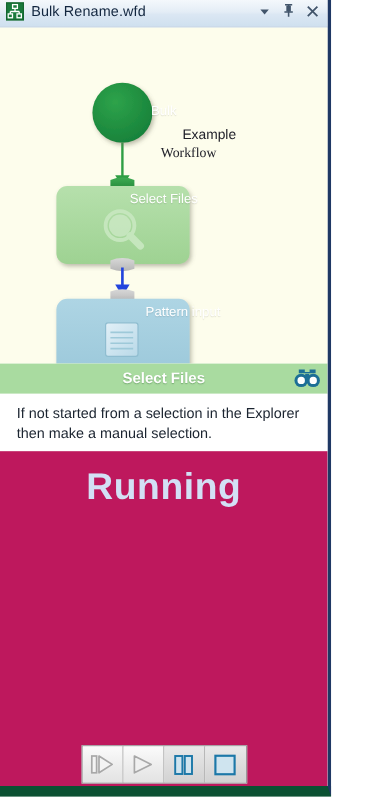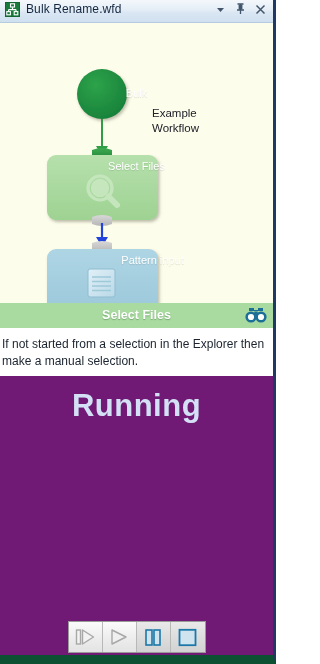--- a/index.html
+++ b/index.html
@@ -103,32 +103,32 @@
     color: #ffffff;
     text-shadow: 0 1px 1px rgba(60,110,60,0.45);
     padding-left: 22px;
   }
   .binoculars { width: 22px; height: 20px; flex: 0 0 22px; }
   .binoculars svg { display: block; }
 
   .panel-body {
     flex: 0 0 auto;
     background: #ffffff;
-    padding: 8px 7px 6px 2px;
+    padding: 8px 7px 6px 14px;
   }
   .panel-desc {
     font-size: 12px;
     color: #1b2430;
     line-height: 17px;
   }
 
   
   .status-area {
     flex: 1 1 auto;
-    background: #701a75;
+    background: #be185d;
     position: relative;
   }
   .running-text {
     position: absolute;
     left: 0; right: 0;
     top: 12px;
     text-align: center;
     font-size: 31px;
     font-weight: bold;
     color: #d3e0f5;
@@ -282,21 +282,21 @@
       <circle cx="102" cy="71" r="25" fill="url(#gStart)" filter="url(#shadow)"></circle>
 
       <circle cx="102" cy="451" r="24" fill="url(#gEnd)" filter="url(#shadow)"></circle>
     </svg>
 
     <div class="node-label" style="top:64px;left:0;">Bulk</div>
     <div class="node-label" style="top:137px;left:0;">Select Files</div>
     <div class="node-label" style="top:231px;left:16px;">Pattern input</div>
 
     <div class="annotation" style="left:152px; top:83px;">Example</div>
-    <div class="annotation" style="left:152px; top:98px;">Workflow</div>
+    <div class="annotation" style="left:134px; top:98px;font-family:Liberation Serif, serif;">Workflow</div>
   </div>
 
   <div class="panel-header">
     <div class="panel-title">Select Files</div>
     <div class="binoculars">
       <svg width="22" height="19" viewBox="0 0 22 19">
         <path d="M4 3 h5 v2 h4 v-2 h5 v3 h-14 z" fill="#1c6f96"></path>
         <circle cx="6" cy="12" r="5.6" fill="#1c6f96"></circle>
         <circle cx="16" cy="12" r="5.6" fill="#1c6f96"></circle>
         <circle cx="6" cy="12" r="3.1" fill="#ffffff"></circle>

